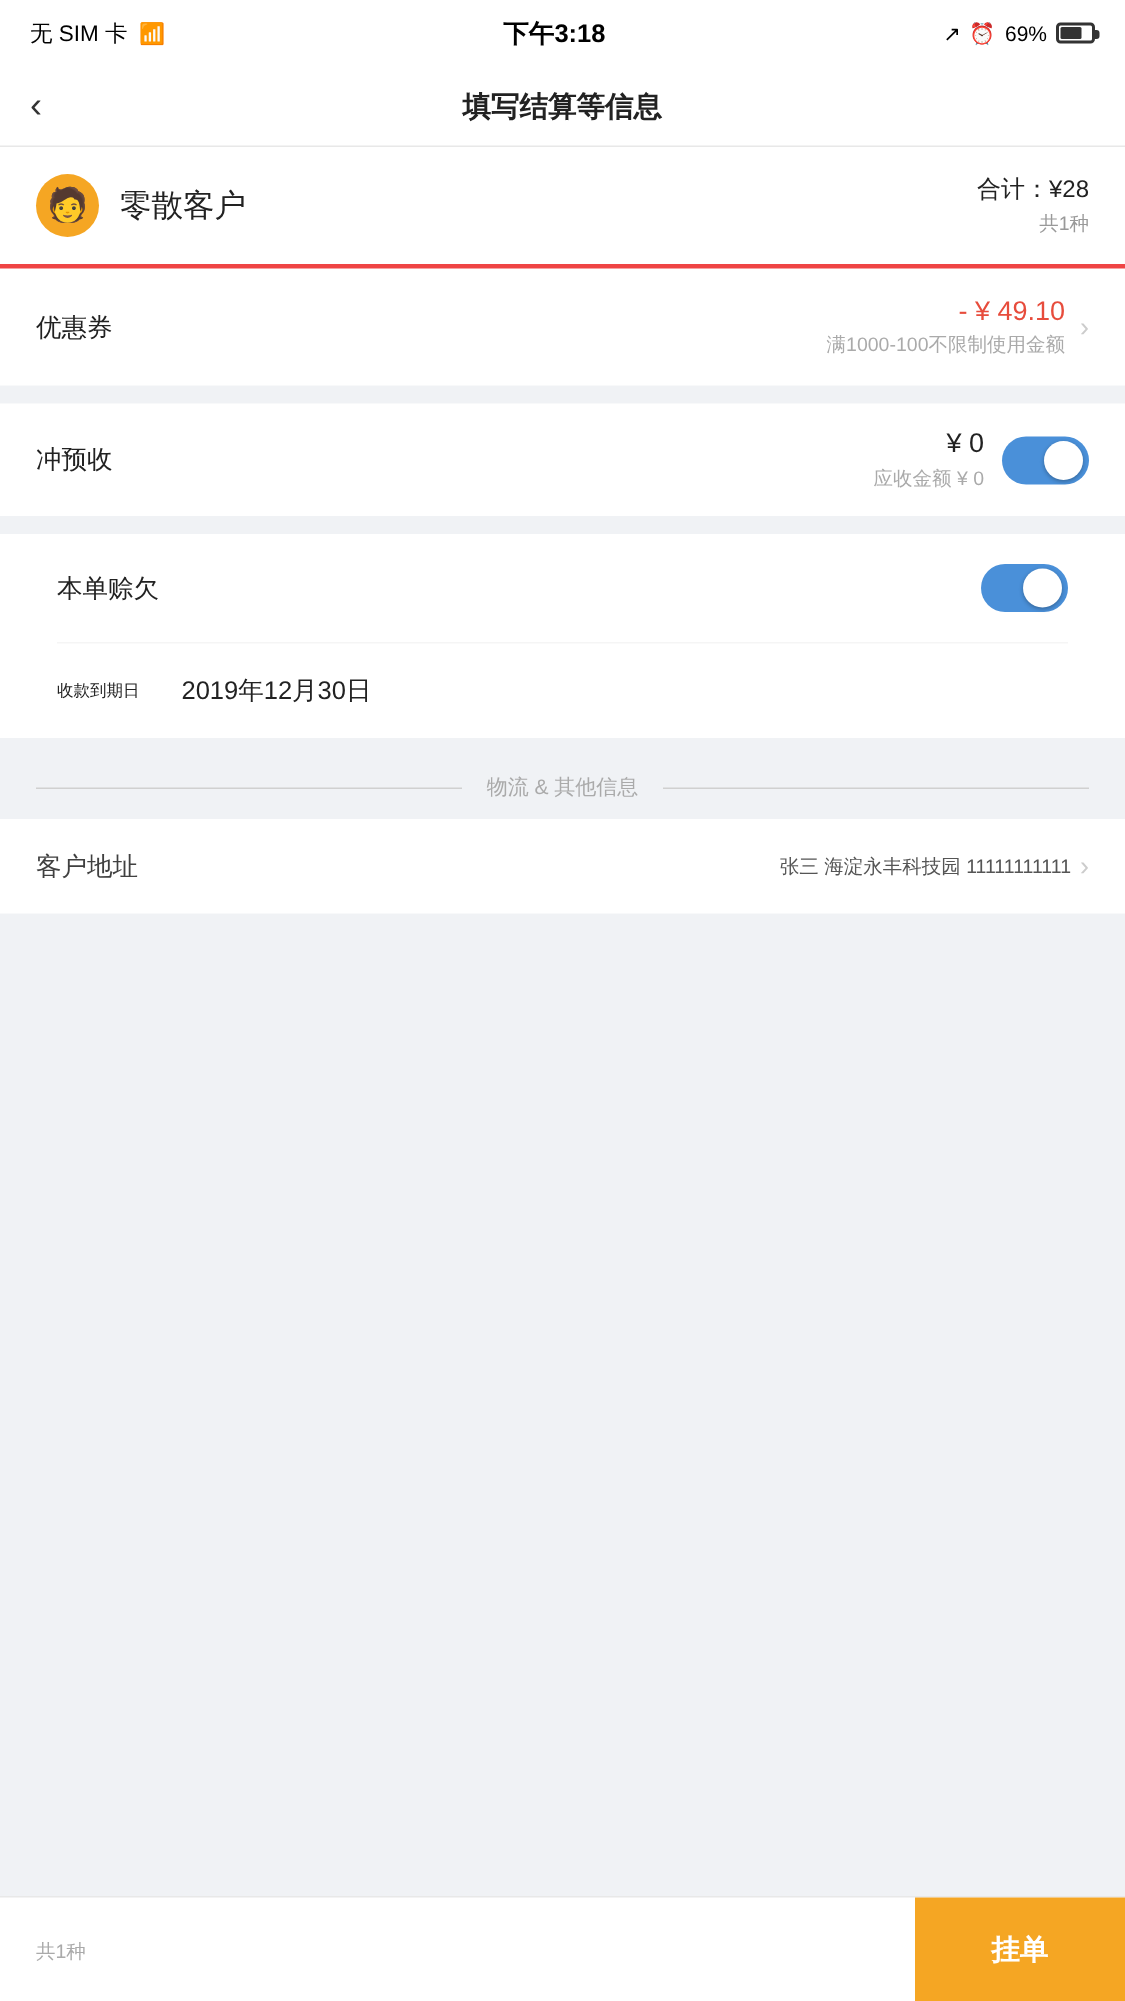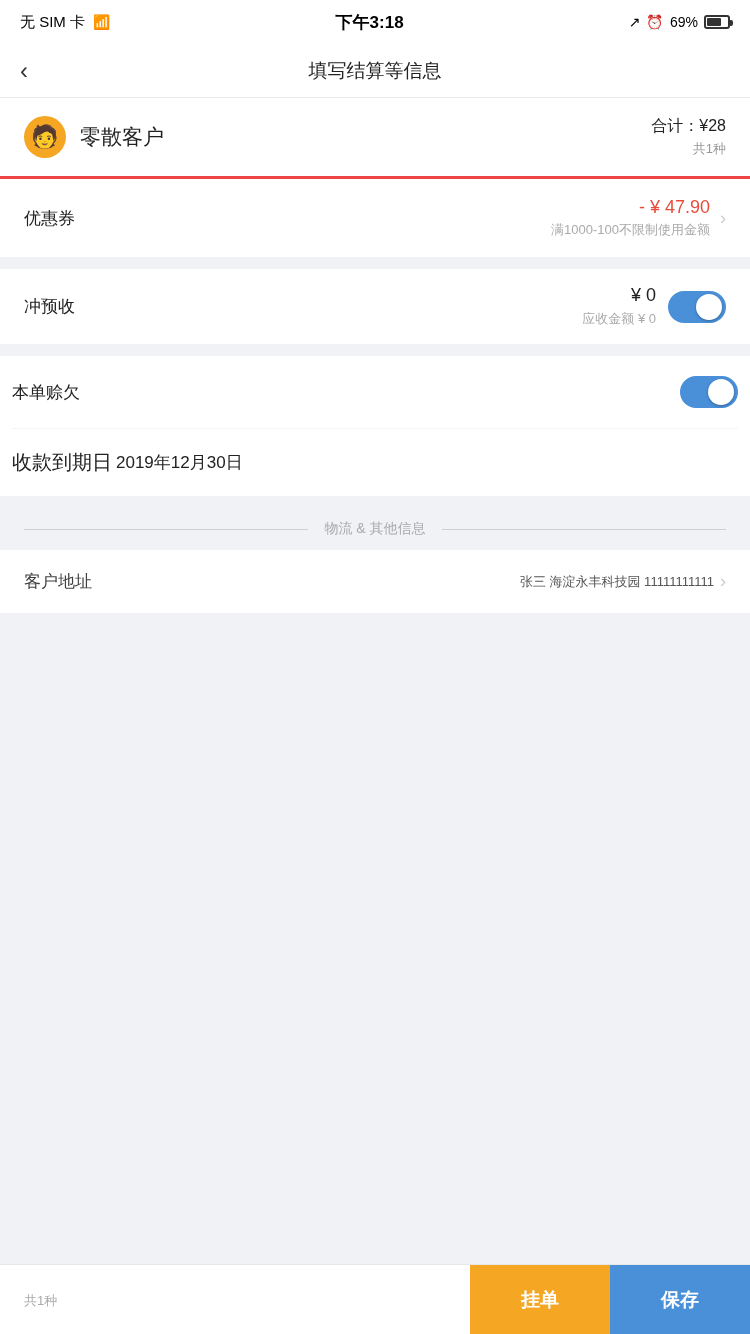--- a/index.html
+++ b/index.html
@@ -47,21 +47,21 @@
       align-items: center;
       justify-content: center;
       position: relative;
       border-bottom: 1px solid #e8e8e8;
     }
     .nav-back {
       position: absolute; left: 20px;
       font-size: 24px; color: #333;
       cursor: pointer;
     }
-    .nav-title { font-size: 19px; font-weight: 400; color: #222; }
+    .nav-title { font-size: 19px; font-weight: 700; color: #222; }
 
     
     .section {
       background: #fff;
       margin-bottom: 12px;
     }
 
     
     .customer-row {
       display: flex; align-items: center; justify-content: space-between;
@@ -142,35 +142,35 @@
 
     
     .charge-value-col { text-align: right; }
     .charge-main { font-size: 18px; color: #222; font-weight: 500; }
     .charge-sub { font-size: 13px; color: #aaa; margin-top: 4px; }
 
     
     .debt-section {
       background: #fff;
       margin-bottom: 12px;
-      padding: 0 12px;
+      padding: 0 38px;
     }
     .debt-row {
       display: flex; align-items: center; justify-content: space-between;
       padding: 20px 0;
       border-bottom: 1px solid #f5f5f5;
     }
     .debt-row:last-child { border-bottom: none; }
     .debt-label { font-size: 17px; color: #222; }
 
     .date-row {
       display: flex; align-items: center;
       padding: 20px 0;
     }
-    .date-label { font-size: 20px; color: #222; margin-right: 4px; }
+    .date-label { font-size: 11px; color: #222; margin-right: 28px; }
     .date-value { font-size: 17px; color: #222; }
 
     
     .separator-section {
       background: #f0f2f5;
       padding: 12px 24px;
       display: flex; align-items: center; justify-content: center;
     }
     .separator-line {
       flex: 1; height: 1px; background: #d0d0d0;
@@ -250,21 +250,21 @@
       <div class="customer-total">合计：¥28</div>
       <div class="customer-count">共1种</div>
     </div>
   </div>
 
   <div class="divider-row">
     <div class="coupon-row">
       <span class="coupon-label">优惠券</span>
       <div class="coupon-right">
         <div class="coupon-value-col">
-          <div class="coupon-amount">- ¥ 47.90</div>
+          <div class="coupon-amount">- ¥ 49.10</div>
           <div class="coupon-desc">满1000-100不限制使用金额</div>
         </div>
         <span class="chevron">›</span>
       </div>
     </div>
   </div>
 </div>
 
 <div class="form-section">
 
@@ -311,14 +311,13 @@
   </div>
 </div>
 
 <div class="bottom-spacer"></div>
 
 <div class="bottom-bar">
   <div class="bottom-summary">
     <div style="font-size:13px;color:#aaa;margin-top:2px;">共1种</div>
   </div>
   <div class="bottom-btn btn-hang">挂单</div>
-  <div class="bottom-btn btn-save">保存</div>
 </div>
 
 </body></html>

